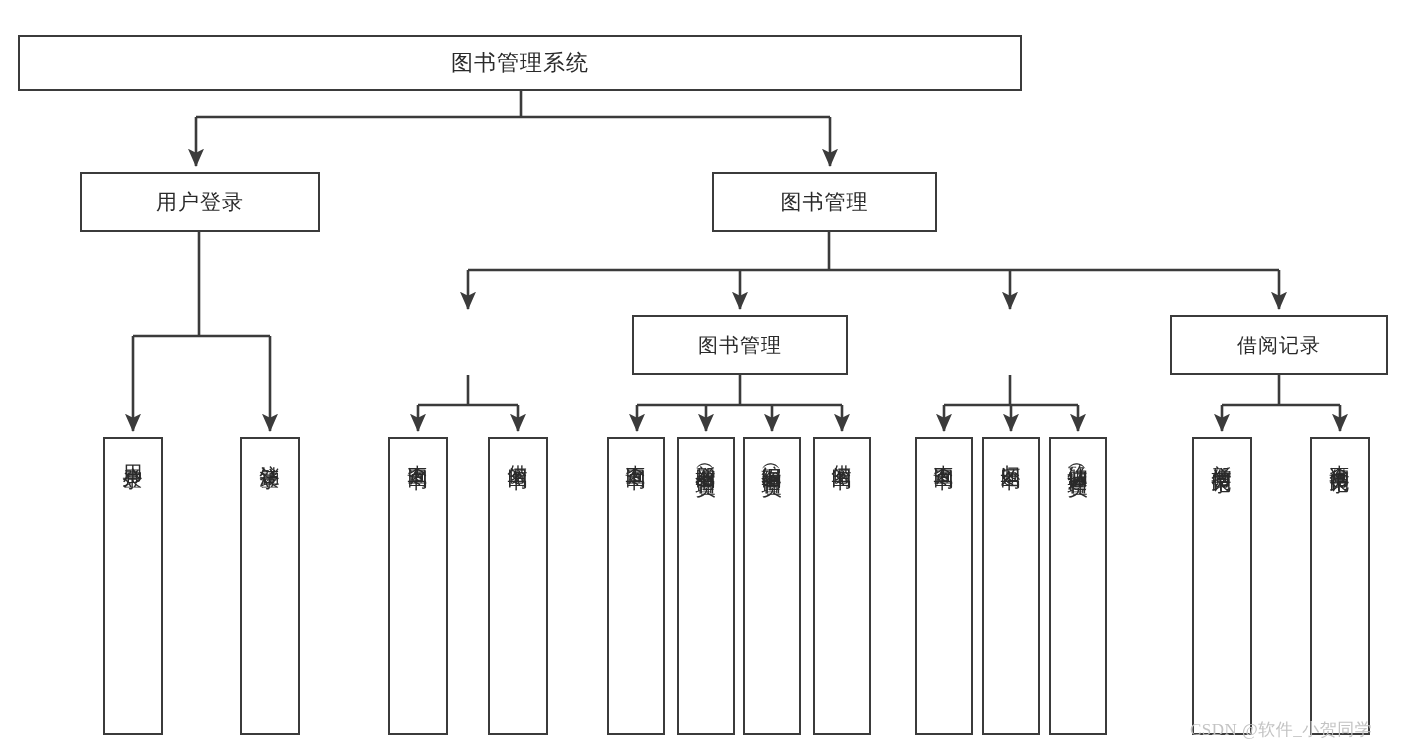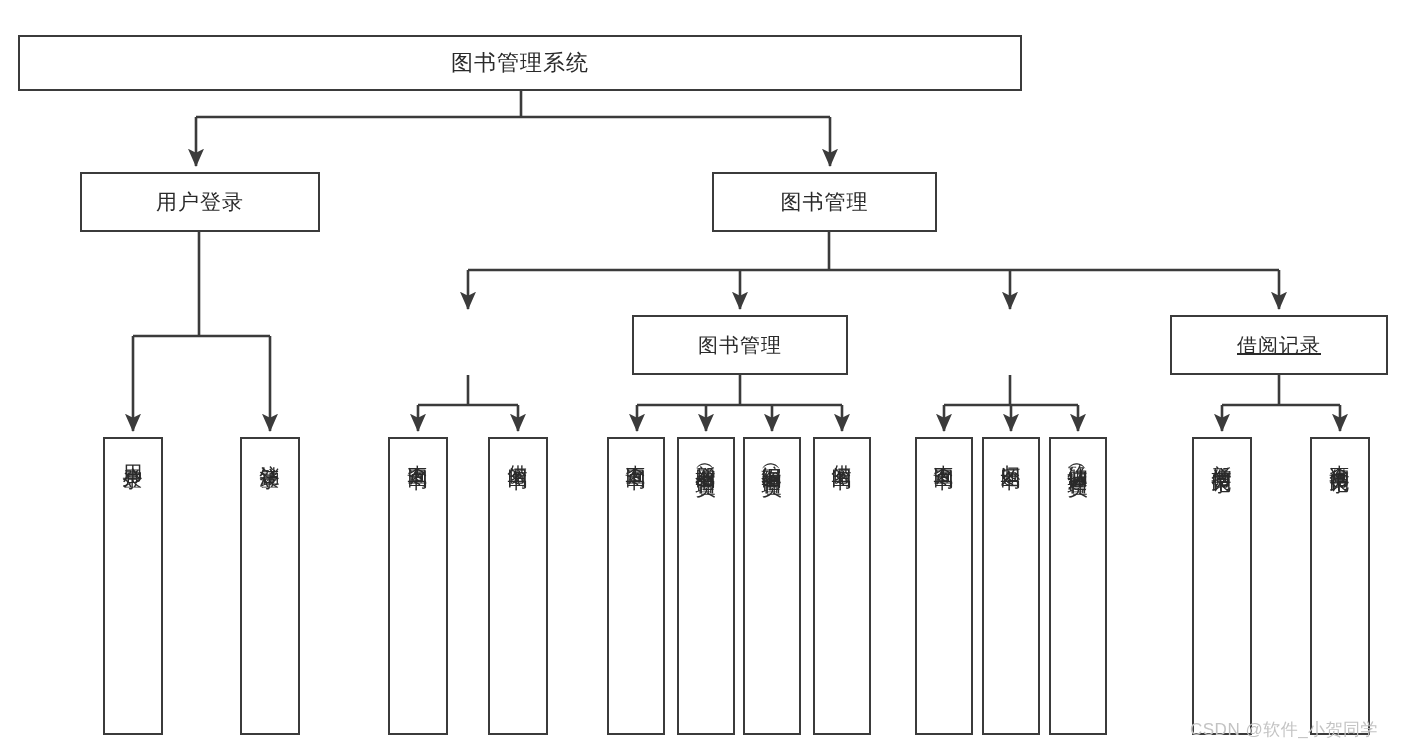--- a/index.html
+++ b/index.html
@@ -134,21 +134,21 @@
   <div class="node level1" style="left:80px; top:172px; width:240px; height:60px;">
     <span class="htext">用户登录</span>
   </div>
   <div class="node level1" style="left:712px; top:172px; width:225px; height:60px;">
     <span class="htext">图书管理</span>
   </div>
 
   <div class="node level2" style="left:632px; top:315px; width:216px; height:60px;">
     <span class="htext">图书管理</span>
   </div>
-  <div class="node level2" style="left:1170px; top:315px; width:218px; height:60px;text-decoration:underline;">
+  <div class="node level2" style="left:1170px; top:315px; width:218px; height:60px;">
     <span class="htext">借阅记录</span>
   </div>
 
   <div class="node leaf" style="left:103px; top:437px; width:60px; height:298px;">
     <span class="vtext">用户登录</span>
   </div>
   <div class="node leaf" style="left:240px; top:437px; width:60px; height:298px;">
     <span class="vtext">注销登录</span>
   </div>
 
@@ -182,15 +182,15 @@
     <span class="vtext">确认归还（管理员）</span>
   </div>
 
   <div class="node leaf" style="left:1192px; top:437px; width:60px; height:298px;">
     <span class="vtext">新增借阅记录</span>
   </div>
   <div class="node leaf" style="left:1310px; top:437px; width:60px; height:298px;">
     <span class="vtext">查询借阅记录</span>
   </div>
 
-  <div class="watermark" style="left:1190px; top:718px;">CSDN @软件_小贺同学</div>
+  <div class="watermark" style="left:1190px; top:718px;font-family:Liberation Serif, serif;">CSDN @软件_小贺同学</div>
 
 </div>
 
 </body></html>

